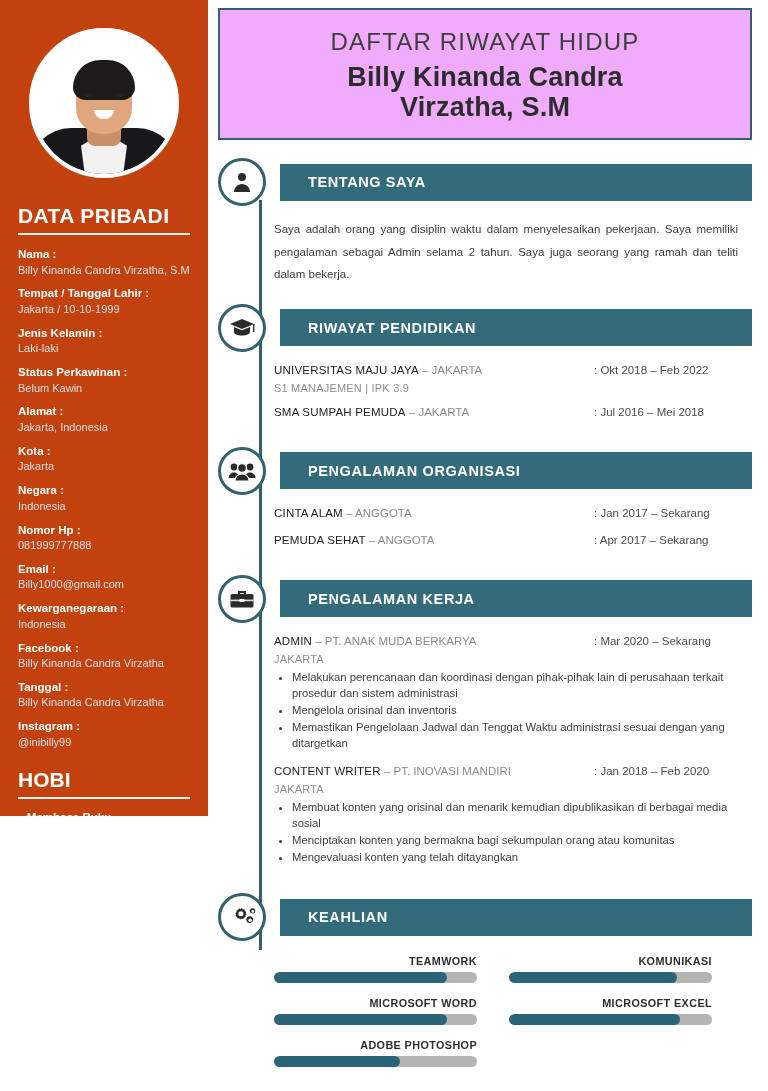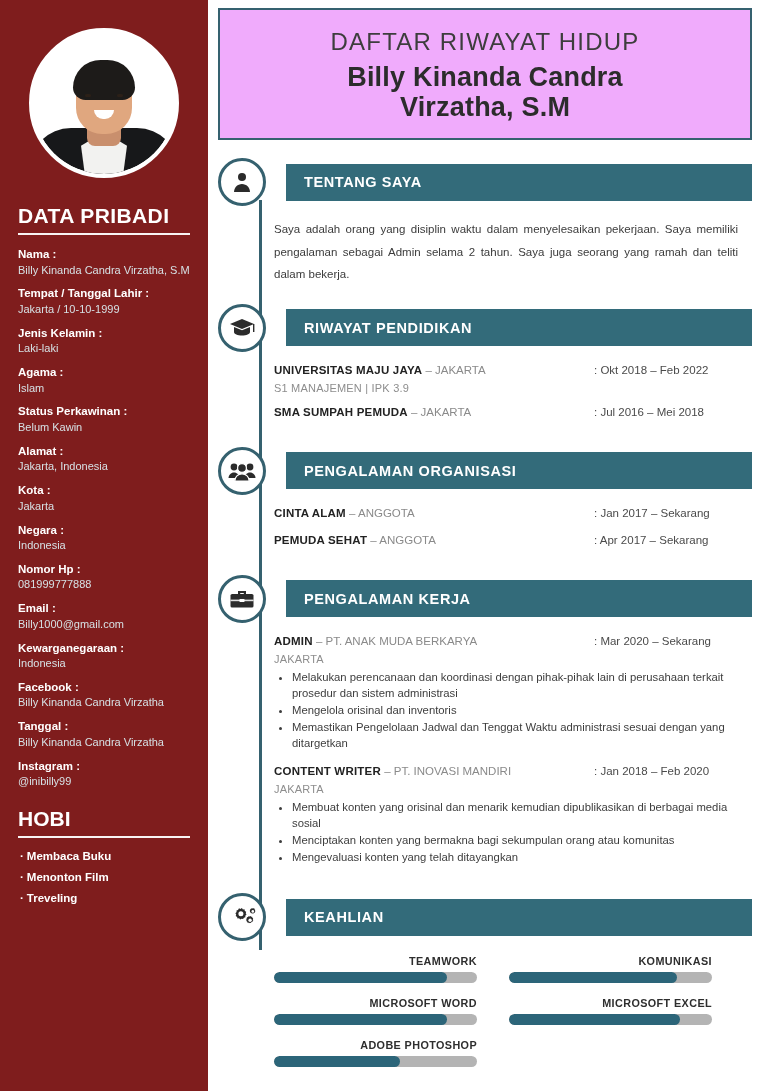--- a/index.html
+++ b/index.html
@@ -7,22 +7,22 @@
   html, body {
     width: 768px; height: 1091px;
     font-family: "Liberation Sans", sans-serif;
     background: #ffffff;
     overflow: hidden;
   }
   .page { position: relative; width: 768px; height: 1091px; background:#fff; display:flex; }
 
   
   .sidebar {
-    width: 208px; height: 1091px;
-    background: #7f1d1d;
+    width: 208px; height: 816px;
+    background: #c2410c;
     color: #ffffff;
     padding: 0 18px;
     flex: 0 0 208px;
     position: relative;
   }
   .photo-wrap {
     width: 150px; height: 150px;
     margin: 28px auto 0 auto;
     border-radius: 50%;
     background: #ffffff;
@@ -101,35 +101,35 @@
 
   .section { position: relative; margin: 0 16px 0 10px; }
   .sec-head { display:flex; align-items:center; position: relative; height: 48px; margin-left: 0; }
   .sec-icon {
     width: 48px; height:48px; border-radius:50%;
     background:#ffffff; border: 3px solid #35616F;
     display:flex; align-items:center; justify-content:center;
     position: relative; z-index:3; flex:0 0 48px;
   }
   .sec-bar {
-    margin-left: 20px; flex:1; height: 37px; background:#336B7A;
+    margin-left: 14px; flex:1; height: 37px; background:#336B7A;
     display:flex; align-items:center; color:#fff;
     font-size: 14.5px; font-weight: bold; letter-spacing:.6px;
-    padding-left: 18px;
+    padding-left: 28px;
   }
   .sec-body { padding: 12px 8px 0 56px; }
 
   .about-p {
     font-size: 11.5px; color:#3b3b3b; line-height: 1.95; text-align: justify;
     padding-right: 6px;
   }
 
   .row { display:flex; align-items:baseline; margin-bottom: 2px; }
   .row .left { flex: 1 1 auto; font-size: 11.5px; color:#444; }
-  .row .left b { color:#222; font-weight:bold; letter-spacing:.2px; }
+  .row .left b { color:#222; font-weight:normal; letter-spacing:.2px; }
   .row .left .sub { color:#8a8a8a; }
   .row .right { flex: 0 0 150px; font-size: 11.5px; color:#4a4a4a; }
   .sub-line { font-size: 11px; color:#8d8d8d; margin: 6px 0 12px 0; letter-spacing:.2px;}
   .gap { height: 13px; }
 
   ul.bullets { margin: 4px 0 0 18px; }
   ul.bullets li { font-size: 11.3px; color:#3d3d3d; line-height: 1.42; margin-bottom: 1px; }
 
   
   .skills { display:flex; flex-wrap: wrap; padding: 14px 8px 0 56px; }
@@ -168,24 +168,20 @@
         </div>
         <div class="field">
           <div class="k">Tempat / Tanggal Lahir :</div>
           <div class="v">Jakarta / 10-10-1999</div>
         </div>
         <div class="field">
           <div class="k">Jenis Kelamin :</div>
           <div class="v">Laki-laki</div>
         </div>
         <div class="field">
-          <div class="k">Agama :</div>
-          <div class="v">Islam</div>
-        </div>
-        <div class="field">
           <div class="k">Status Perkawinan :</div>
           <div class="v">Belum Kawin</div>
         </div>
         <div class="field">
           <div class="k">Alamat :</div>
           <div class="v">Jakarta, Indonesia</div>
         </div>
         <div class="field">
           <div class="k">Kota :</div>
           <div class="v">Jakarta</div>

